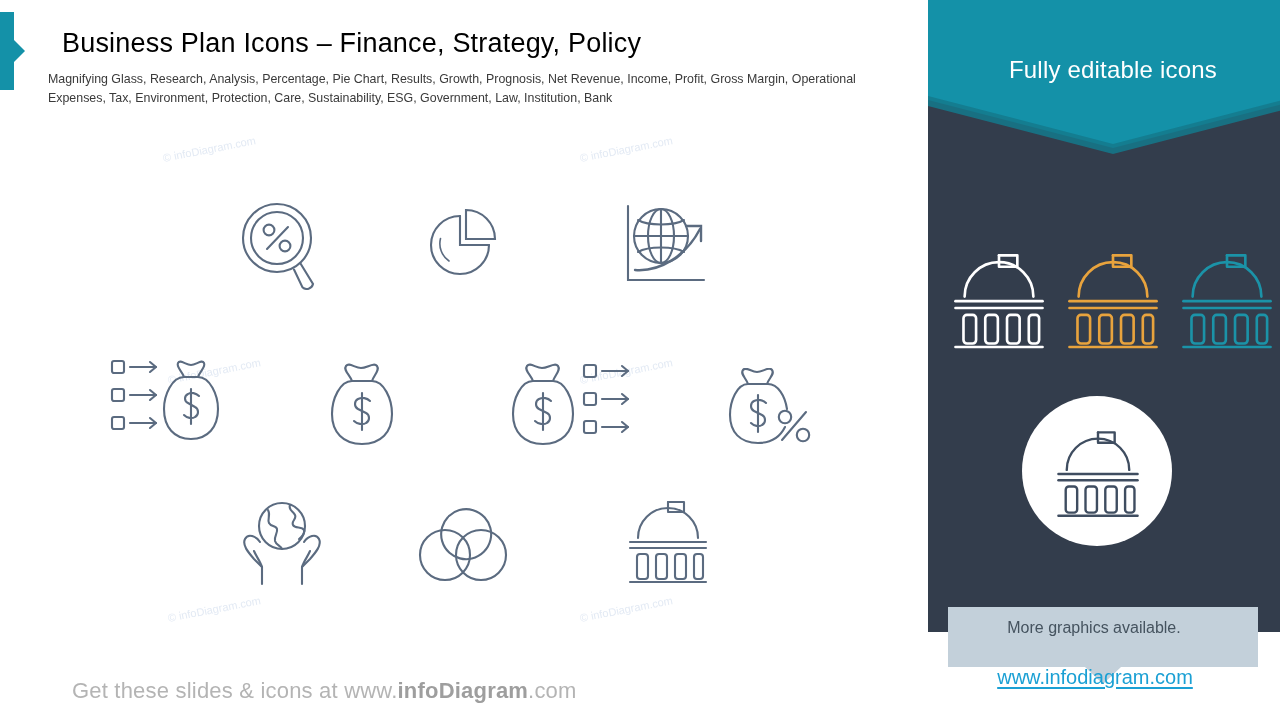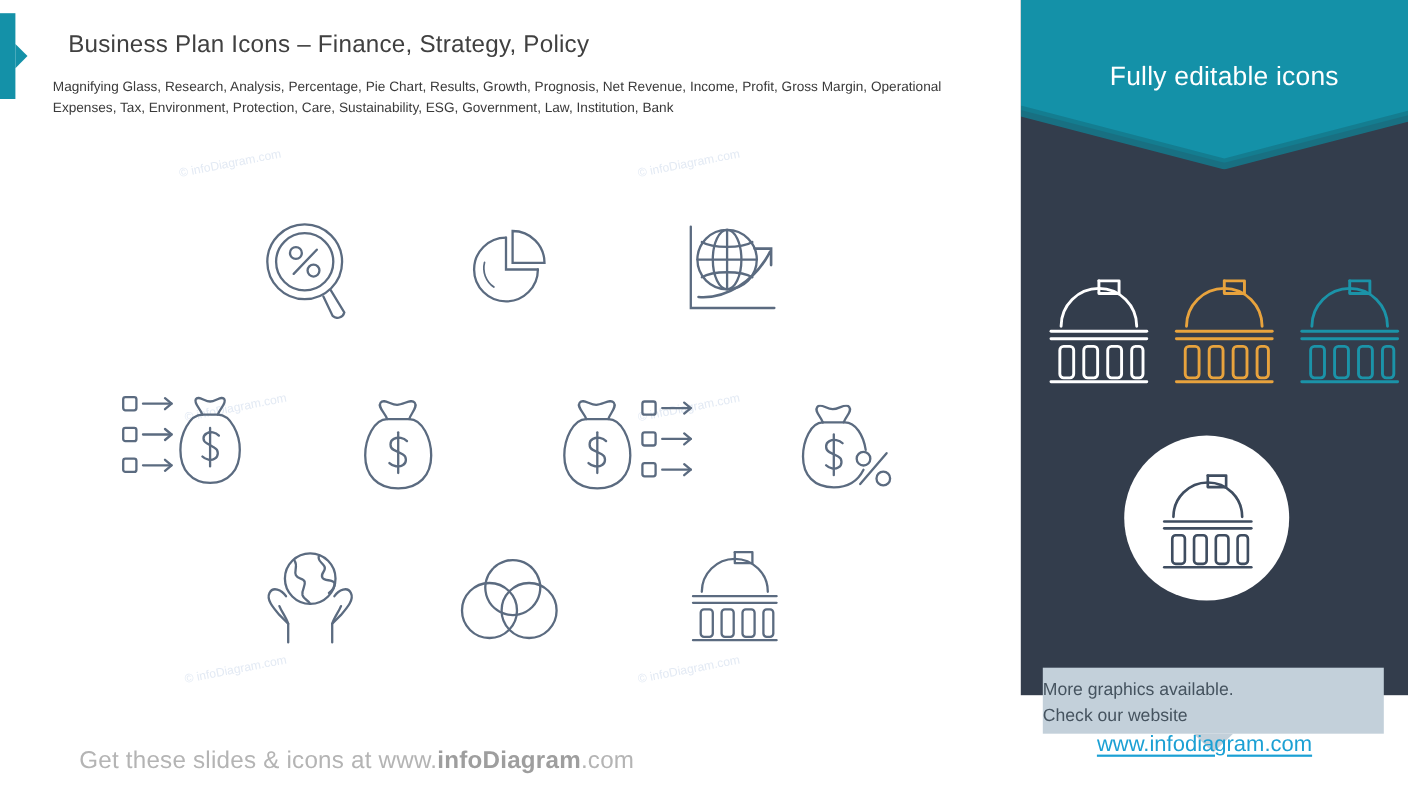--- a/index.html
+++ b/index.html
@@ -20,22 +20,22 @@
   .accent-notch{
     position:absolute;left:14px;top:40px;width:0;height:0;
     border-top:11px solid transparent;
     border-bottom:11px solid transparent;
     border-left:11px solid #1491A8;
   }
 
   
   .title{
     position:absolute;left:62px;top:28px;
-    font-size:22px;line-height:1.12;
-    color:#404040;font-weight:400;
+    font-size:27px;line-height:1.12;
+    color:#000000;font-weight:400;
     letter-spacing:.2px;white-space:nowrap;
   }
   .subtitle{
     position:absolute;left:48px;top:70px;width:852px;
     font-size:12.4px;line-height:1.55;
     color:#3a3a3a;font-weight:400;
   }
 
   
   .footer{
@@ -90,22 +90,22 @@
     position:absolute;left:1022px;top:396px;width:150px;height:150px;
     border-radius:50%;background:#ffffff;
   }
   .circle-badge svg{position:absolute;left:26px;top:32px;}
 
   .callout{
     position:absolute;left:948px;top:607px;width:310px;height:60px;
     background:#c3d0da;
   }
   .callout-text{
-    position:absolute;left:0;top:9px;width:260px;
-    color:#45535f;font-size:16px;line-height:1.45;
+    position:absolute;left:0;top:9px;width:260px;text-align:center;
+    color:#45535f;font-size:16px;line-height:1.45;padding-left:16px;
   }
   .callout-tip{
     position:absolute;left:1085px;top:667px;width:0;height:0;
     border-left:18px solid transparent;
     border-right:18px solid transparent;
     border-top:17px solid #c3d0da;
   }
   .panel-link{
     position:absolute;left:910px;top:666px;width:370px;text-align:center;
     color:#1ba0d4;font-size:20px;text-decoration:underline;
@@ -325,20 +325,19 @@
       <rect x="36" y="56" width="11" height="25" rx="3"></rect>
       <rect x="55" y="56" width="11" height="25" rx="3"></rect>
       <rect x="74" y="56" width="9" height="25" rx="3"></rect>
       <line x1="10" y1="84" x2="86" y2="84"></line>
     </svg>
   </div>
 
   <div class="callout">
     <div class="callout-text">
       <div>More graphics available.</div>
-      <div>Check our website</div>
     </div>
   </div>
   <div class="callout-tip"></div>
 
   <div class="panel-link">www.infodiagram.com</div>
 
 </div>
 
 </body></html>

